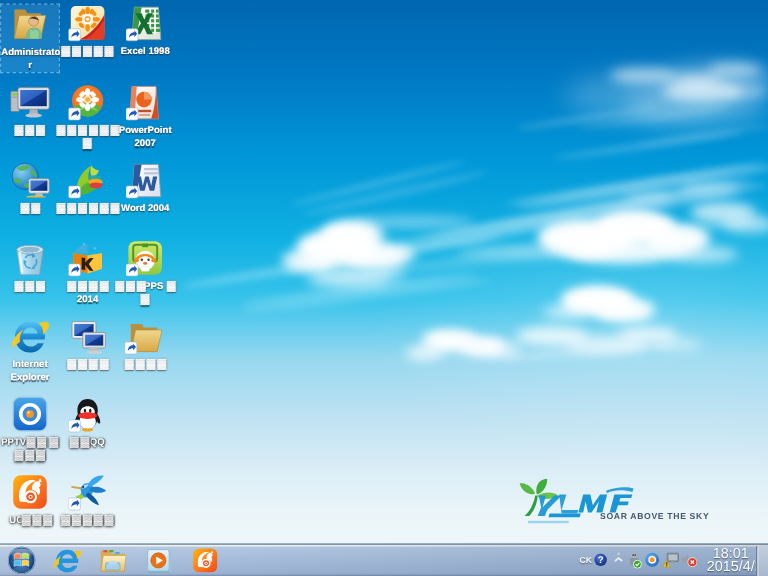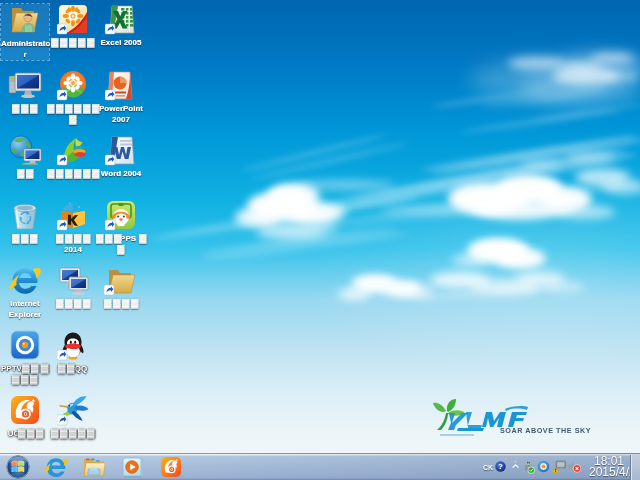--- a/index.html
+++ b/index.html
@@ -182,21 +182,21 @@
 <g fill="#fff">
         <rect x="19.5" y="3.5" width="1.4" height="20.5"></rect>
         <rect x="23.5" y="3.5" width="1.4" height="20.5"></rect>
       </g>
 <path d="M8 7 L13 7 L15.2 12.3 L18 7 L22.5 7 L17.5 15.3 L22.5 24.5 L17.6 24.5 L14.9 18.7 L11.8 24.5 L7 24.5 L12.5 15.3 Z" fill="#15702f"></path>
 <g>
         <rect x="0" y="20" width="10" height="10" rx="1.5" fill="#fff" stroke="#9db8cc" stroke-width=".5"></rect>
 <path d="M2.5 27.5 C2.5 24.5 4.5 22.8 7 22.8 L7 21.3 L9.3 24.2 L7 27 L7 25.2 C5 25.2 3.5 26 2.5 27.5 Z" fill="#1f5bb5"></path>
       </g>
     </svg>
-    <div class="lb">Excel 2005</div>
+    <div class="lb">Excel 1998</div>
   </div>
 <div class="cell" style="left:1px;top:70px">
     <svg class="ico" width="34" height="31" viewBox="0 0 34 31">
 <defs>
         <linearGradient id="scr" x1="0" y1="0" x2="1" y2="1">
           <stop offset="0" stop-color="#2e63cc"></stop>
           <stop offset=".5" stop-color="#123c96"></stop>
           <stop offset="1" stop-color="#0a2a6e"></stop>
         </linearGradient>
       </defs>

